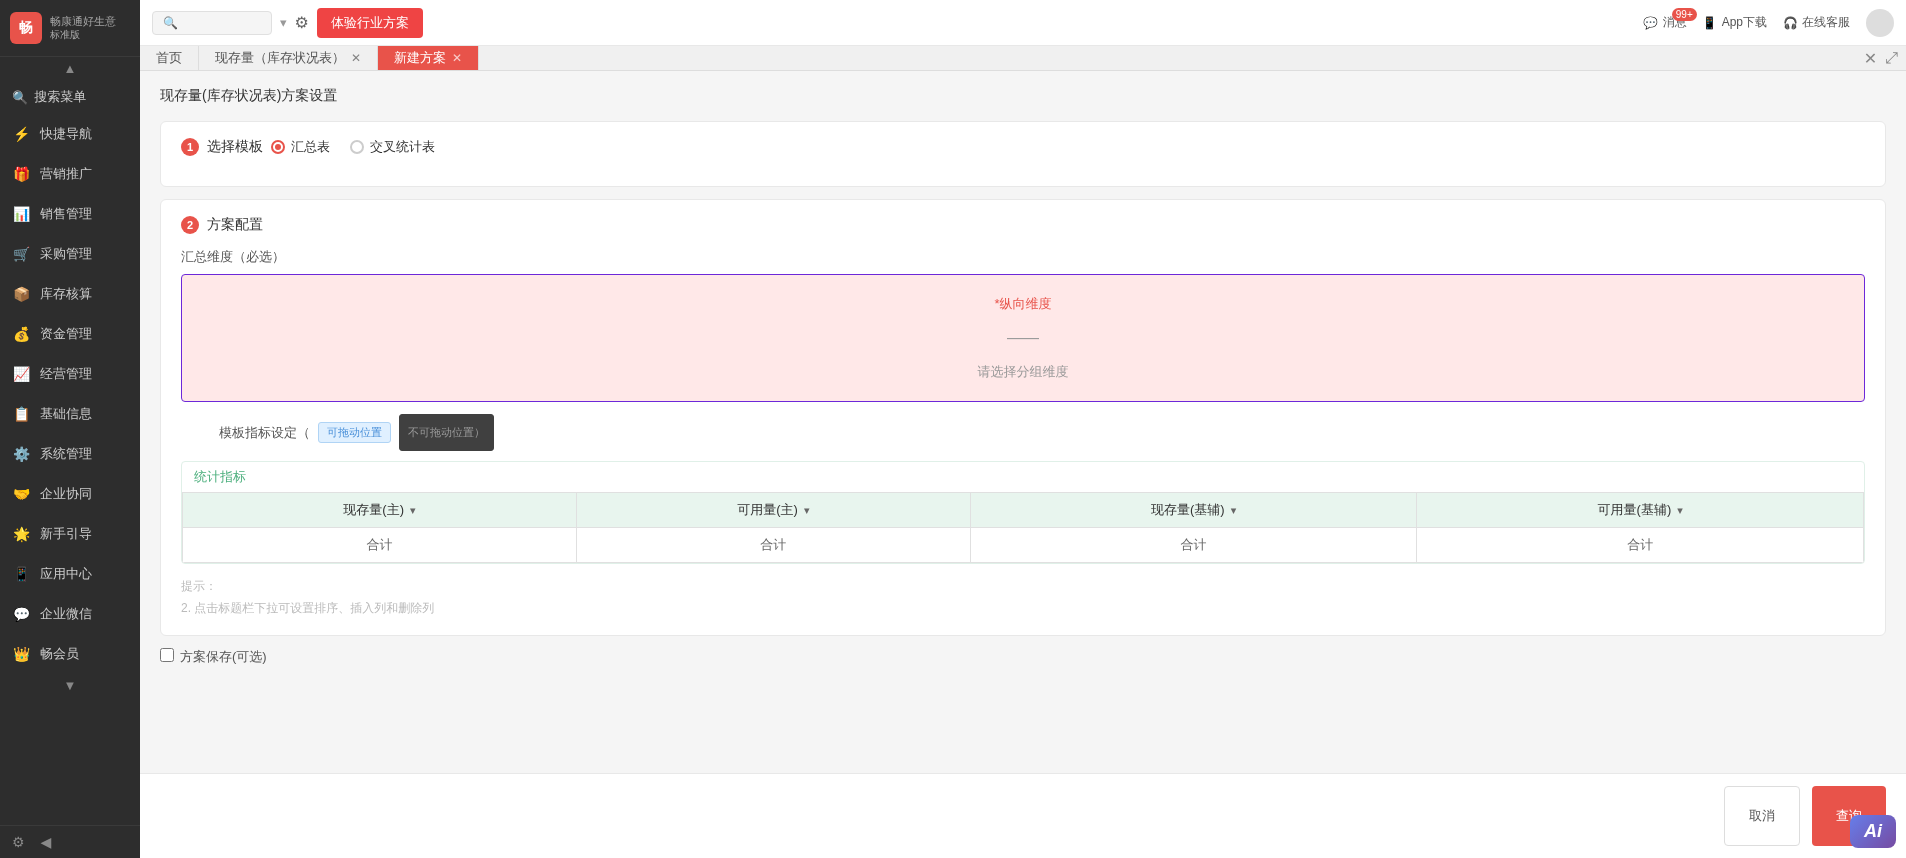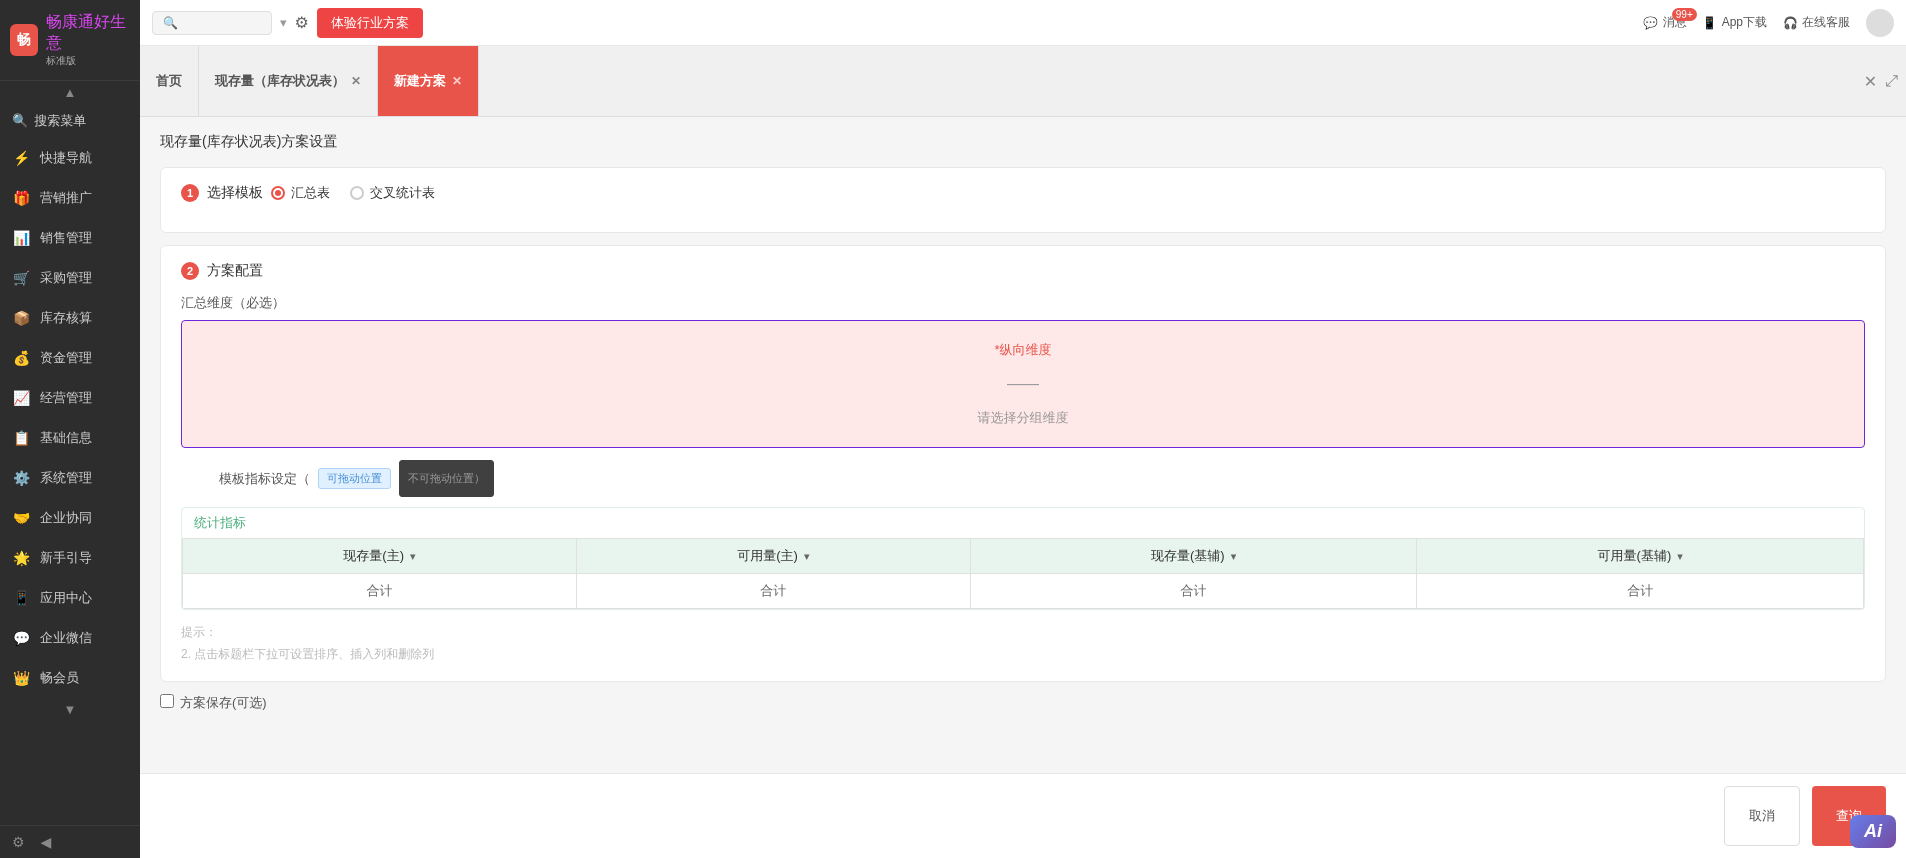--- a/index.html
+++ b/index.html
@@ -27,21 +27,21 @@
       height: 32px;
       background: #e8534a;
       border-radius: 6px;
       display: flex;
       align-items: center;
       justify-content: center;
       color: white;
       font-weight: bold;
       font-size: 14px;
     }
-    .sidebar-logo-text { font-size: 16px; color: #d946ef; line-height: 1.3; }
+    .sidebar-logo-text { font-size: 11px; color: #a3a3a3; line-height: 1.3; }
     .sidebar-logo-badge { font-size: 10px; color: #aaa; }
 
     .sidebar-scroll-up, .sidebar-scroll-down {
       display: flex;
       justify-content: center;
       padding: 4px;
       cursor: pointer;
       color: #888;
     }
 
@@ -174,30 +174,29 @@
 
     
     .tabs-bar {
       background: #f0f0f0;
       display: flex;
       align-items: center;
       border-bottom: 1px solid #ddd;
       padding: 0 0;
     }
     .tab-item {
-      padding: 26px 16px;
+      padding: 3px 16px;
       font-size: 13px;
       cursor: pointer;
       color: #555;
       display: flex;
       align-items: center;
       gap: 6px;
       background: #f0f0f0;
       border-right: 1px solid #ddd;
-      font-weight: bold;
     }
     .tab-item.active {
       background: #e8534a;
       color: white;
     }
     .tab-close {
       font-size: 12px;
       cursor: pointer;
       opacity: 0.7;
     }

